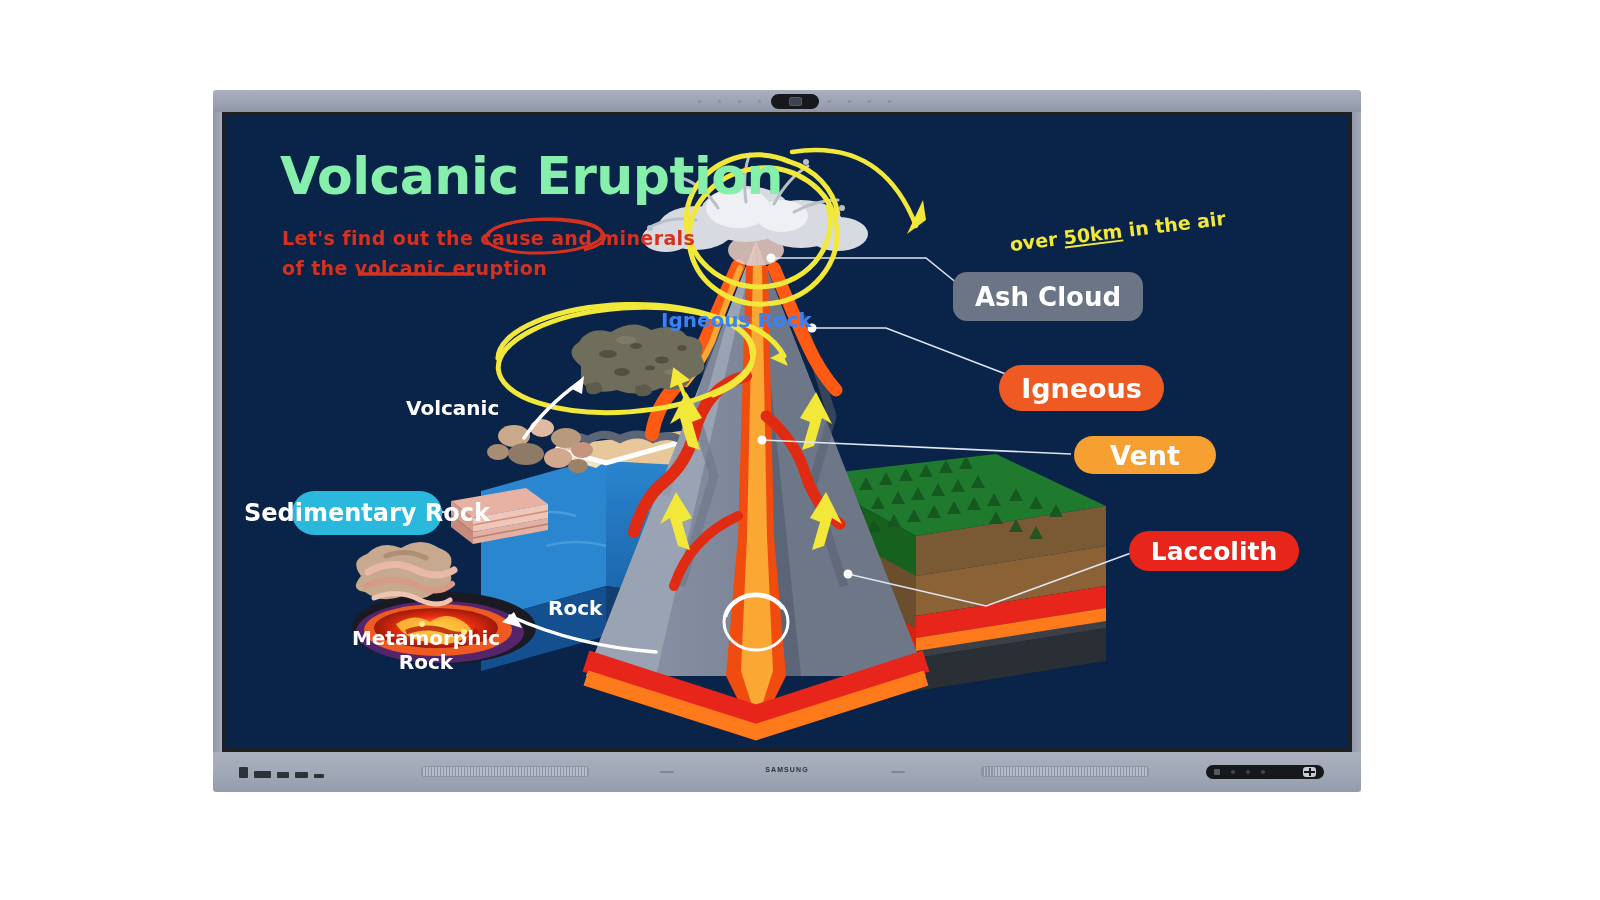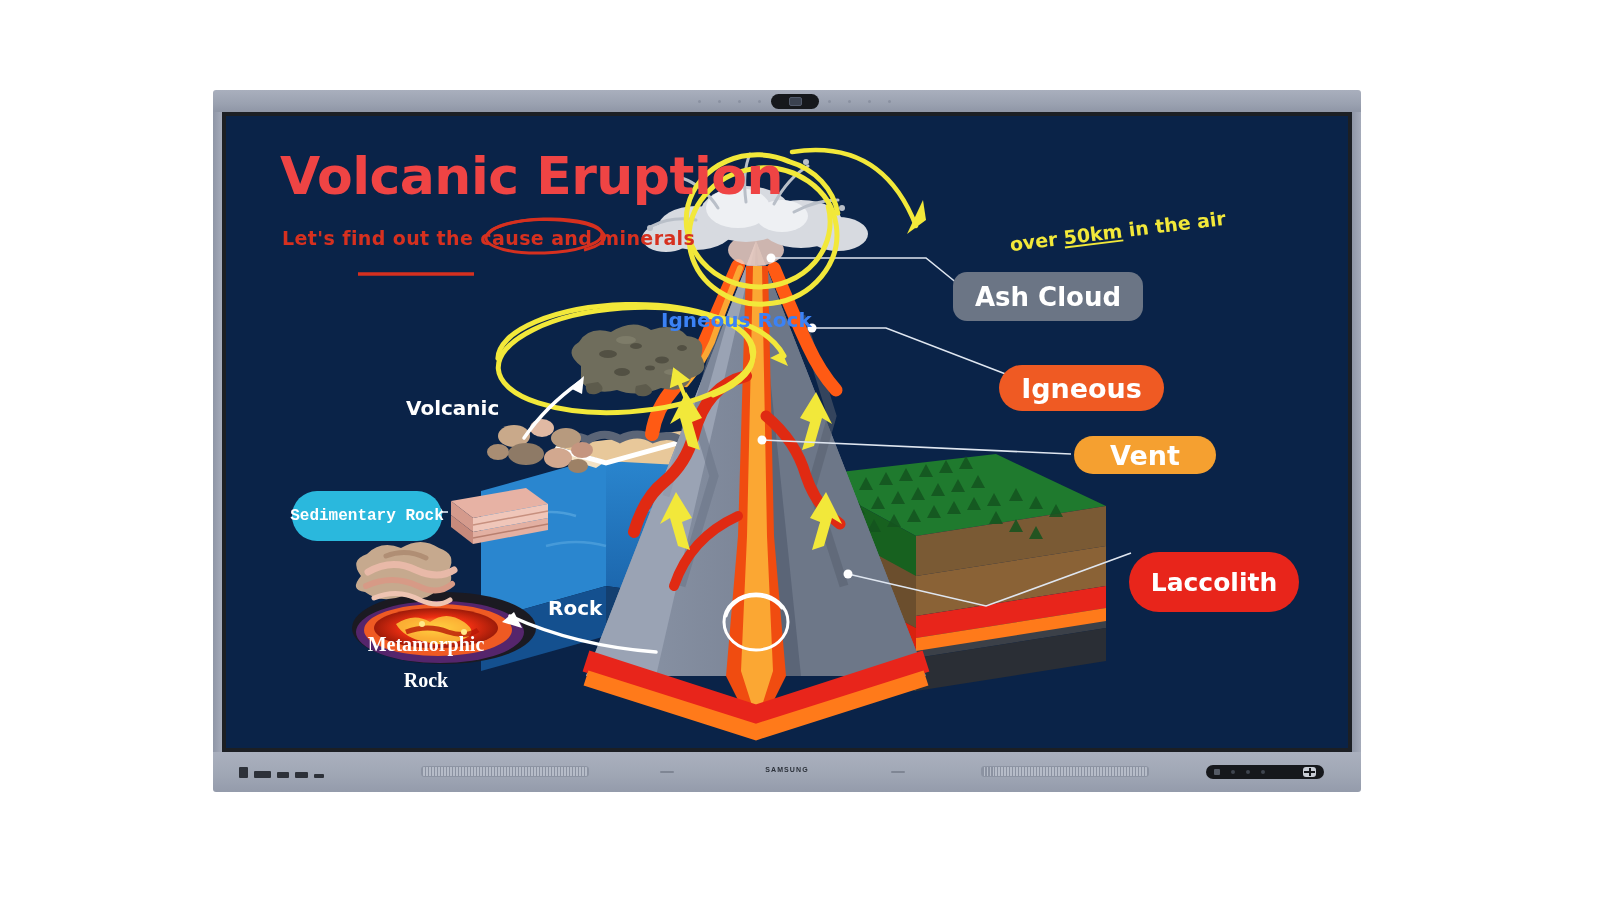--- a/index.html
+++ b/index.html
@@ -112,21 +112,21 @@
     position: relative;
     width: 100%; height: 100%;
     background: #0a2348;
     overflow: hidden;
   }
 
   
   #title {
     position: absolute; left: 54px; top: 30px;
     font-family: "DejaVu Sans", sans-serif;
-    font-size: 52px; font-weight: 700; color: #ef4444;
+    font-size: 52px; font-weight: 700; color: #86efac;
     letter-spacing: -0.5px;
   }
   #subtitle {
     position: absolute; left: 56px; top: 107px;
     width: 420px;
     color: #d6301f; font-size: 19px; line-height: 30px;
     font-family: "DejaVu Sans", sans-serif; font-weight: 600;
     letter-spacing: 0.4px;
   }
 
@@ -153,37 +153,37 @@
   
   .wlabel {
     position: absolute; color: #ffffff;
     font-family: "DejaVu Sans", sans-serif; font-weight: 600;
     font-size: 20px; white-space: nowrap;
   }
   #label-sediment { left: 180px; top: 280px; }
   #label-magma { left: 322px; top: 480px; }
   #label-metamorphic {
     left: 120px; top: 510px; width: 160px;
-    text-align: center; white-space: normal; line-height: 36px; font-family: Liberation Serif, serif;
+    text-align: center; white-space: normal; line-height: 24px;
   }
 
   
   .pill {
     position: absolute;
     display: flex; align-items: center; justify-content: center;
     color: #ffffff; font-weight: 600;
     font-family: "DejaVu Sans", sans-serif;
     border-radius: 999px;
     white-space: nowrap;
   }
   #pill-ash     { left: 727px; top: 156px; width: 190px; height: 49px; font-size: 26px; background: #6b7585; border-radius: 14px; }
   #pill-crater  { left: 773px; top: 249px; width: 165px; height: 46px; font-size: 27px; background: #ef5a23; }
   #pill-vent    { left: 848px; top: 320px; width: 142px; height: 38px; font-size: 27px; background: #f5a030; }
-  #pill-laccolith { left: 903px; top: 436px; width: 170px; height: 60px; font-size: 25px; background: #e8251b; }
-  #pill-sedimentary { left: 66px; top: 375px; width: 150px; height: 50px; font-size: 16px; background: #2ab8dd; font-family: Liberation Mono, monospace; }
+  #pill-laccolith { left: 903px; top: 415px; width: 170px; height: 40px; font-size: 25px; background: #e8251b; }
+  #pill-sedimentary { left: 66px; top: 375px; width: 150px; height: 44px; font-size: 24px; background: #2ab8dd; }
 </style>
 </head>
 <body>
 
 <div id="stage">
 
   <div id="display">
 
     <div class="bezel-top">
       <div class="mic-dots left">
@@ -456,20 +456,23 @@
             <ellipse cx="530" cy="506" rx="32" ry="28"></ellipse>
             <path d="M500,500 a31,27 0 0 1 56,-8"></path>
           </g>
         </svg>
 
         <div id="title">Volcanic Eruption</div>
 
         <div id="subtitle">
           <div>
             <span>Let's find out the cause and minerals</span>
+          </div>
+          <div>
+            <span>of the volcanic eruption</span>
           </div>
         </div>
 
         <svg class="svg-layer" viewBox="0 0 1130 640">
           <ellipse cx="318" cy="120" rx="58" ry="17" stroke="#d6301f" stroke-width="3" fill="none" transform="rotate(-2 318 120)"></ellipse>
           <path d="M262,120 a58,17 0 0 1 114,-4 a58,17 0 0 1 -18,18" stroke="#d6301f" stroke-width="3" fill="none"></path>
           <line x1="132" y1="158" x2="248" y2="158" stroke="#d6301f" stroke-width="3.5"></line>
         </svg>
 
         <div class="anno" id="anno-air">

